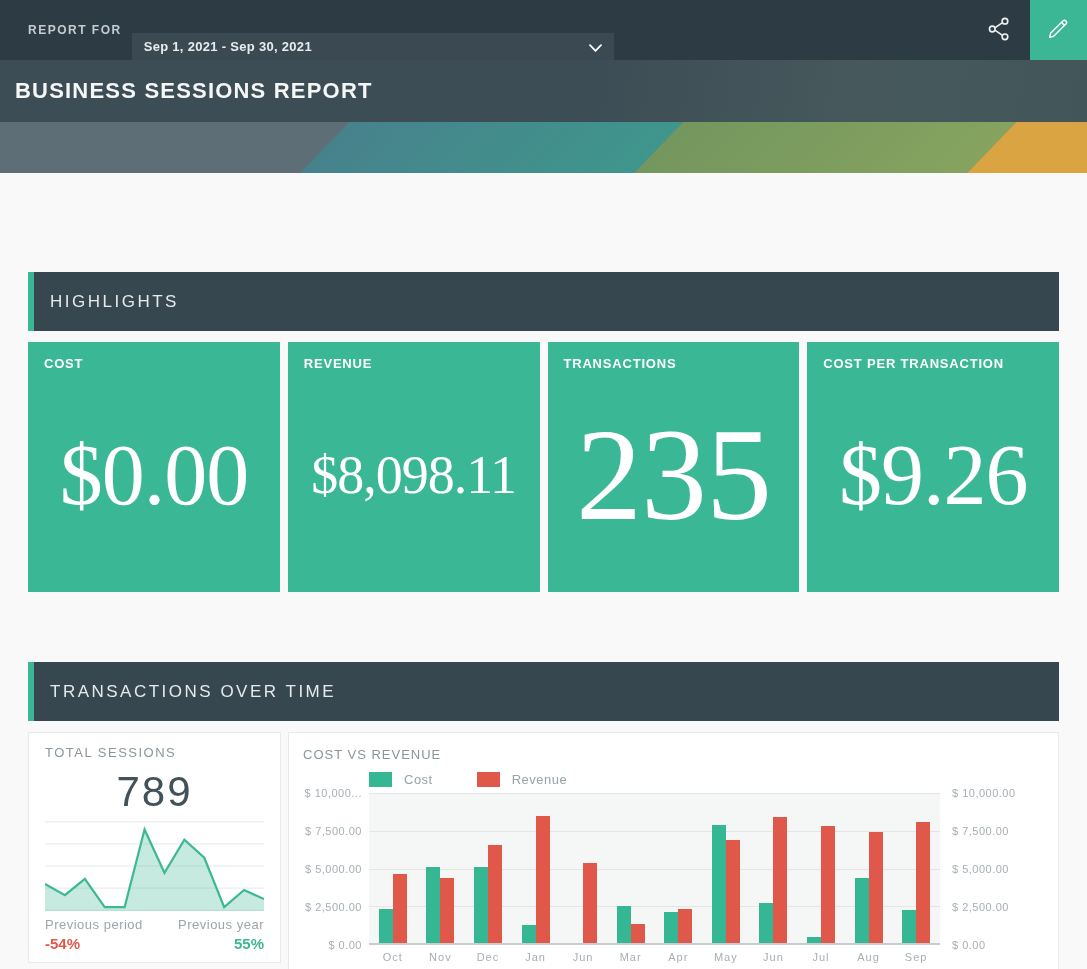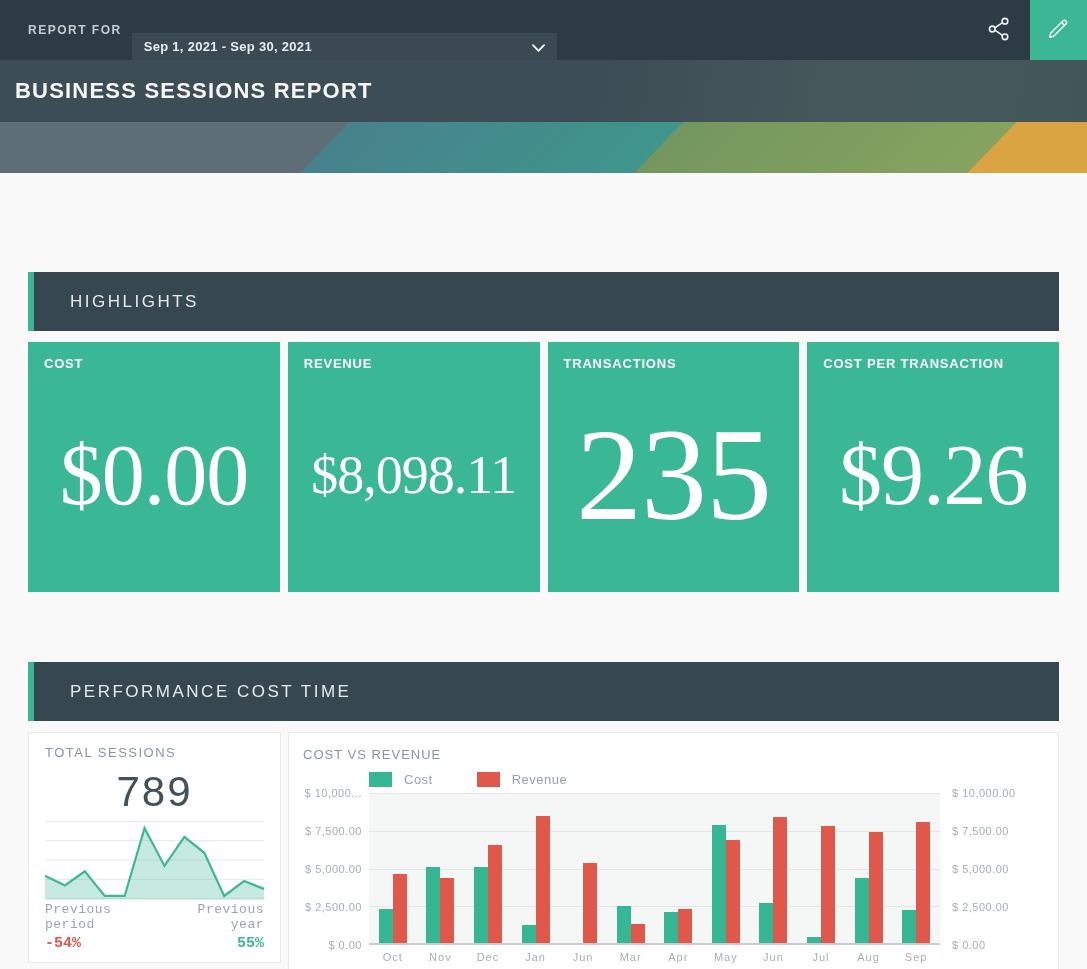--- a/index.html
+++ b/index.html
@@ -13,21 +13,21 @@
   
   .topbar {
     height:60px; background:#2d3c44;
     display:flex; align-items:center;
   }
   .report-for {
     margin-left:28px; color:#c4ccd1; font-size:12px; font-weight:bold;
     letter-spacing:1.5px; white-space:nowrap;
   }
   .date-dd {
-    margin-left:10px; width:425px; height:27px; background:#3b4a52;
+    margin-left:10px; width:482px; height:27px; background:#3b4a52;
     display:flex; align-items:center; padding:0 12px; cursor:pointer;margin-top:33px;
   }
   .date-dd .dd-text { color:#e7ecee; font-size:13px; font-weight:bold; letter-spacing:.3px; flex:1; }
   .topbar .spacer { flex:1; }
   .icon-btn {
     width:62px; height:60px; display:flex; align-items:center; justify-content:center;
     background:transparent; border:none; cursor:pointer;
   }
   .edit-btn { width:57px; background:#3cb796; }
 
@@ -48,21 +48,21 @@
   .stripe-teal   { left:300px; width:334px; background:linear-gradient(90deg,#47828c,#3f968c); }
   .stripe-olive  { left:634px; width:333px; background:linear-gradient(90deg,#74975f,#86a35f); }
   .stripe-orange { left:967px; width:260px; background:#d9a441; }
 
   
   .content { padding:0 28px; }
   .section-bar {
     height:59px; background:#37474f; border-left:6px solid #3cb796;
     display:flex; align-items:center;
   }
-  .section-bar span { padding-left:36px; color:#e6eaec; font-size:17px; letter-spacing:2.5px; }
+  .section-bar span { padding-left:16px; color:#e6eaec; font-size:17px; letter-spacing:2.5px; }
   #highlights-bar { margin-top:99px; }
   #perf-bar { margin-top:70px; }
 
   .hcards { margin-top:11px; display:grid; grid-template-columns:repeat(4,1fr); gap:8px; }
   .hcard { height:250px; background:#3ab795; display:flex; flex-direction:column; padding:14px 16px; }
   .hlabel { color:#fff; font-size:13px; font-weight:bold; letter-spacing:.8px; }
   .hval-wrap { flex:1; display:flex; align-items:center; justify-content:center;font-family:Liberation Serif, serif; }
   .hval { color:#fff; letter-spacing:-1px; line-height:1; }
   .hcard:nth-child(1) .hval { font-size:86px; }
   .hcard:nth-child(2) .hval { font-size:54px; }
@@ -70,21 +70,21 @@
   .hcard:nth-child(4) .hval { font-size:86px; }
 
   .perf-row { margin-top:11px; display:grid; grid-template-columns:253px 1fr; gap:7px; align-items:start; }
   .card { background:#fff; border:1px solid #e9eaec; }
 
   
   .ts-card { height:231px; padding:12px 16px 10px; display:flex; flex-direction:column; }
   .card-title { color:#8a969c; font-size:13px; letter-spacing:1.5px; }
   .ts-number { text-align:center; color:#43525a; font-size:42px; letter-spacing:2px; margin:8px 0 2px; }
   .ts-spark { width:100%; height:96px; display:block; }
-  .ts-foot { margin-top:auto; display:flex; justify-content:space-between; align-items:center;font-family:Liberation Mono, monospace; }
+  .ts-foot { margin-top:auto; display:flex; justify-content:space-between; align-items:center; }
   .ts-foot .lab { color:#9ba6ab; font-size:13px; letter-spacing:.5px; }
   .ts-foot .val { font-size:15px; font-weight:bold; margin-top:3px; }
   .ts-foot .neg { color:#e2574b; }
   .ts-foot .pos { color:#3cb893; text-align:right; }
   .ts-col-r { text-align:right; }
 
   
   .chart-card { height:270px; padding-top:12px; }
   .chart-card .card-title { margin-left:14px; letter-spacing:1px;margin-top:16px; }
   .legend { margin:9px 0 0 80px; display:flex; gap:44px; }
@@ -180,21 +180,21 @@
     </div>
     <div class="hcard">
       <span class="hlabel">COST PER TRANSACTION</span>
       <div class="hval-wrap">
           <span class="hval">$9.26</span>
         </div>
     </div>
   </div>
 
   <div class="section-bar" id="perf-bar">
-    <span>PERFORMANCE COST TIME</span>
+    <span>TRANSACTIONS OVER TIME</span>
   </div>
 
   <div class="perf-row">
 
     <div class="card ts-card">
       <span class="card-title">TOTAL SESSIONS</span>
       <div class="ts-number">789</div>
       <svg class="ts-spark" id="sparkline" viewBox="0 0 220 100" preserveAspectRatio="none">
           <line x1="0" x2="220" y1="4" y2="4" stroke="#e4e6e8" vector-effect="non-scaling-stroke"></line>
           <line x1="0" x2="220" y1="27" y2="27" stroke="#e4e6e8" vector-effect="non-scaling-stroke"></line>

